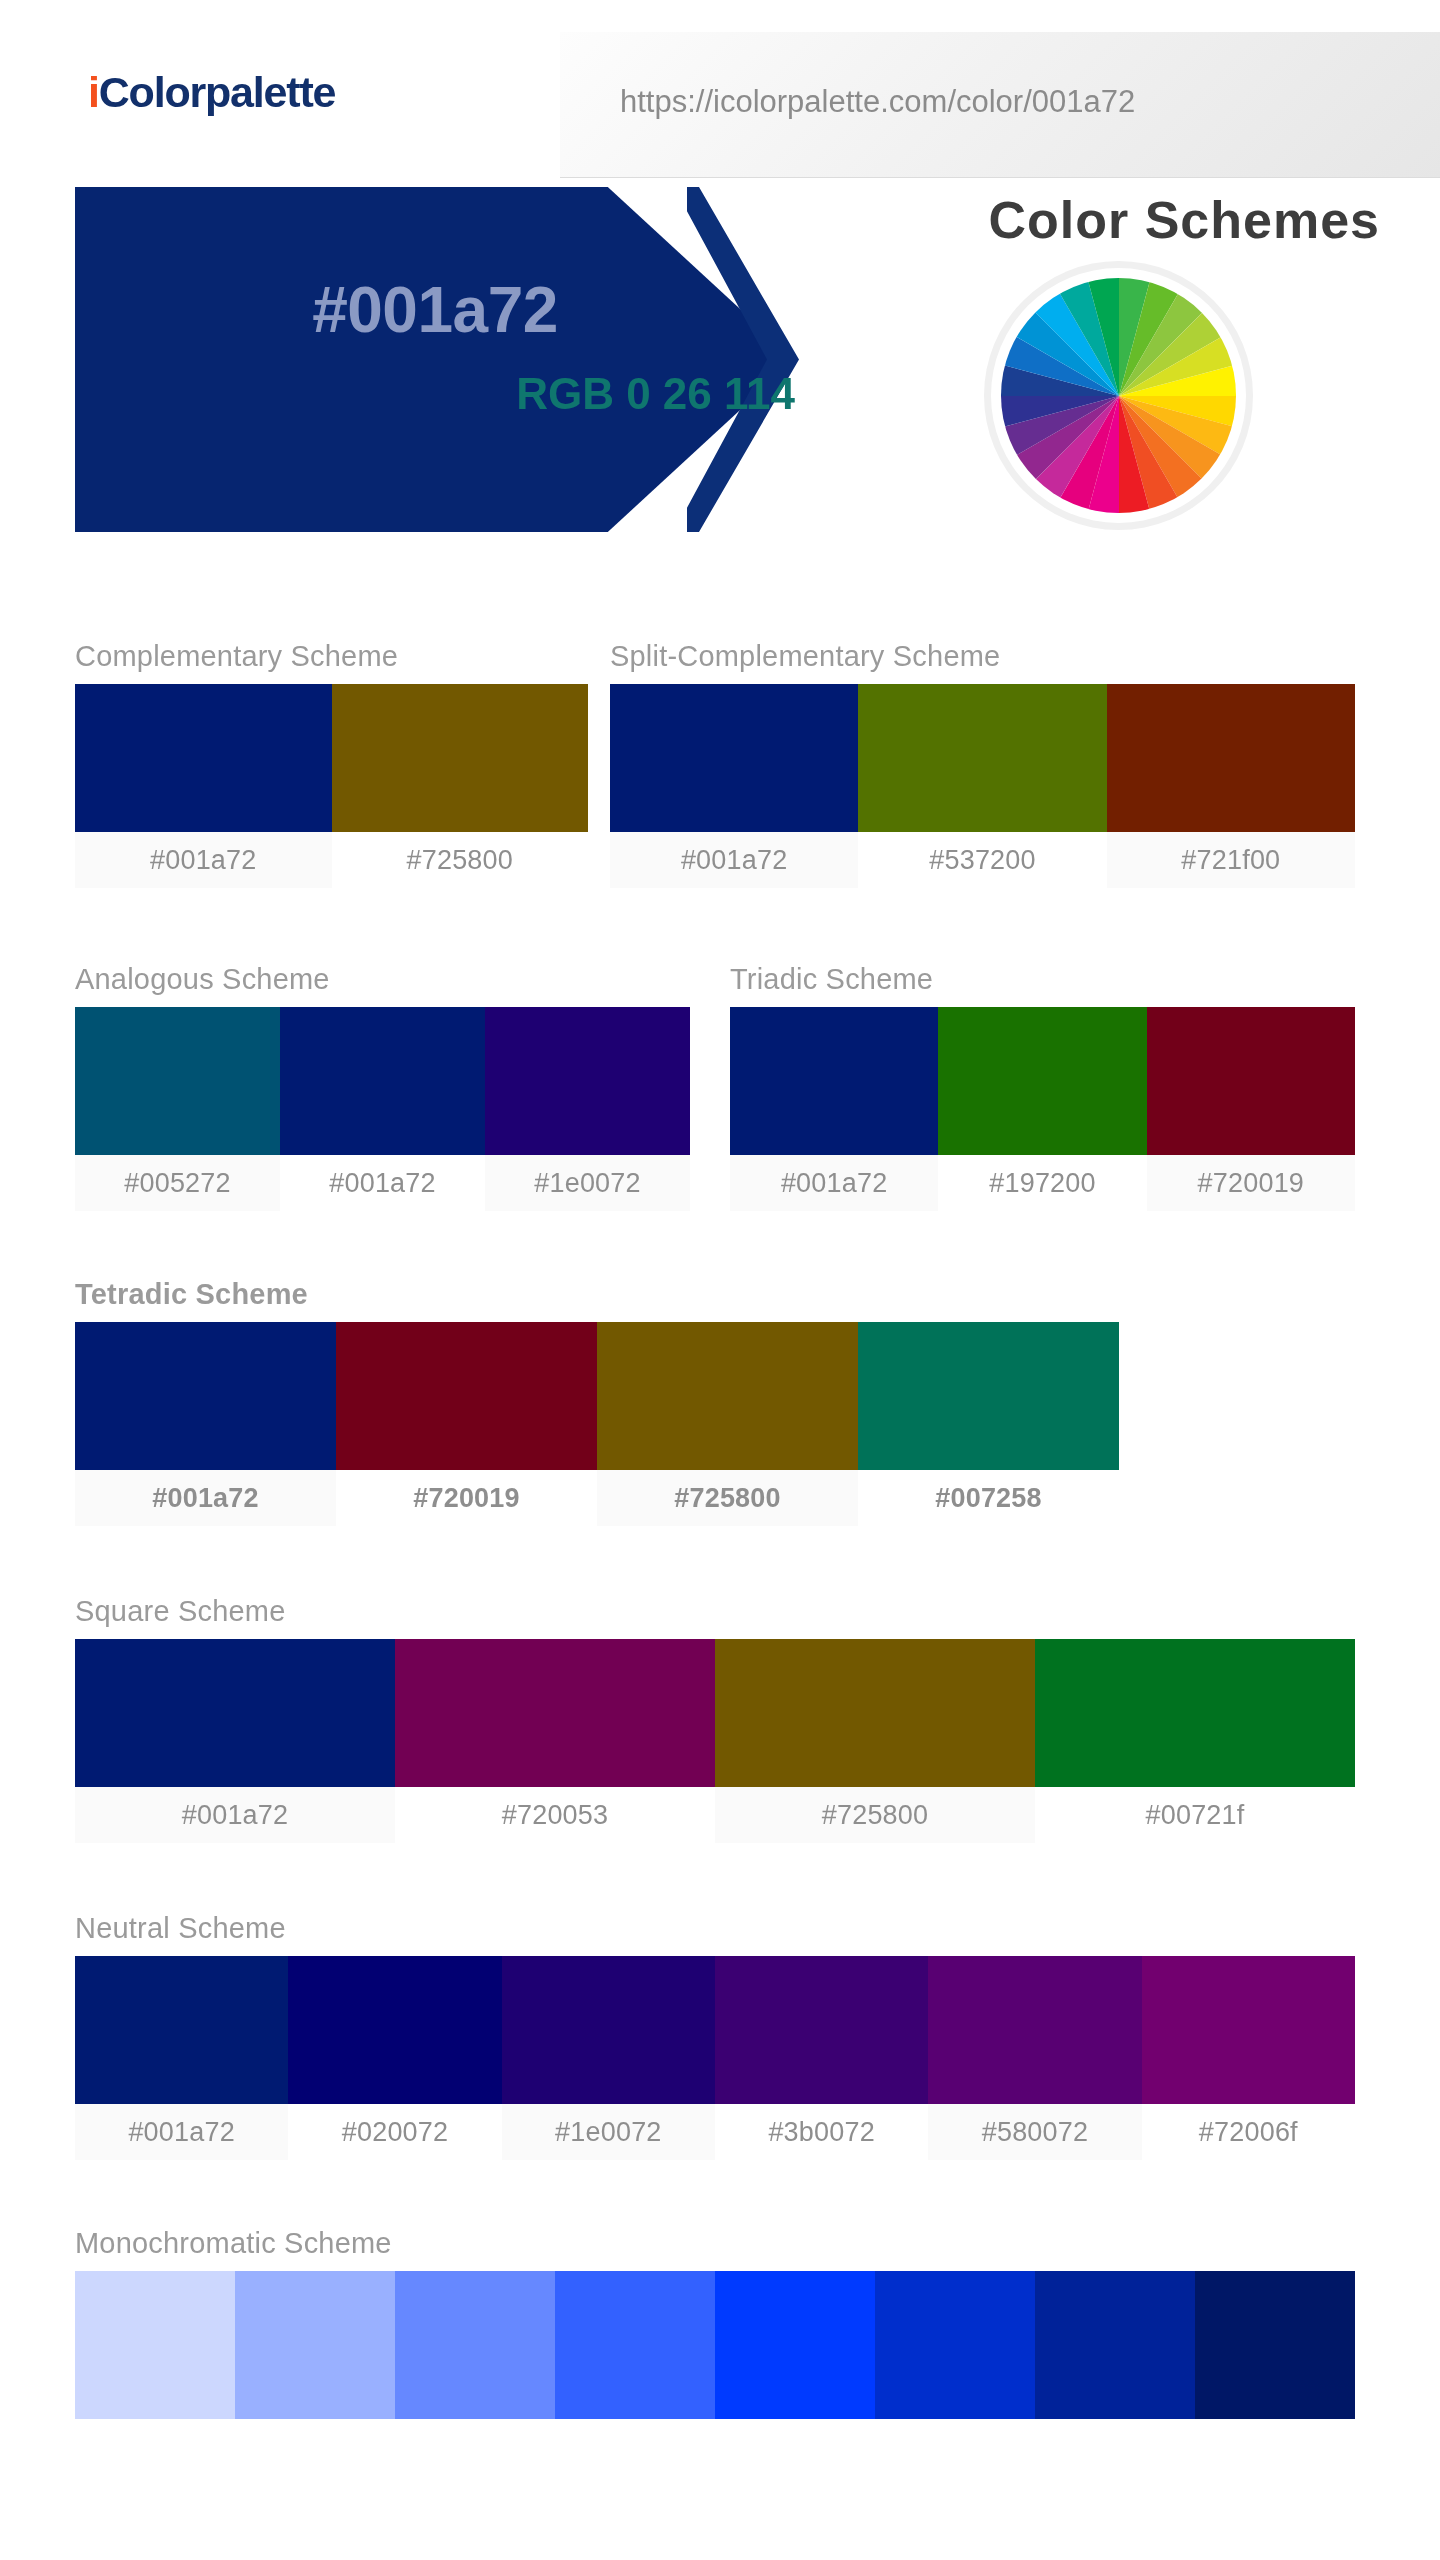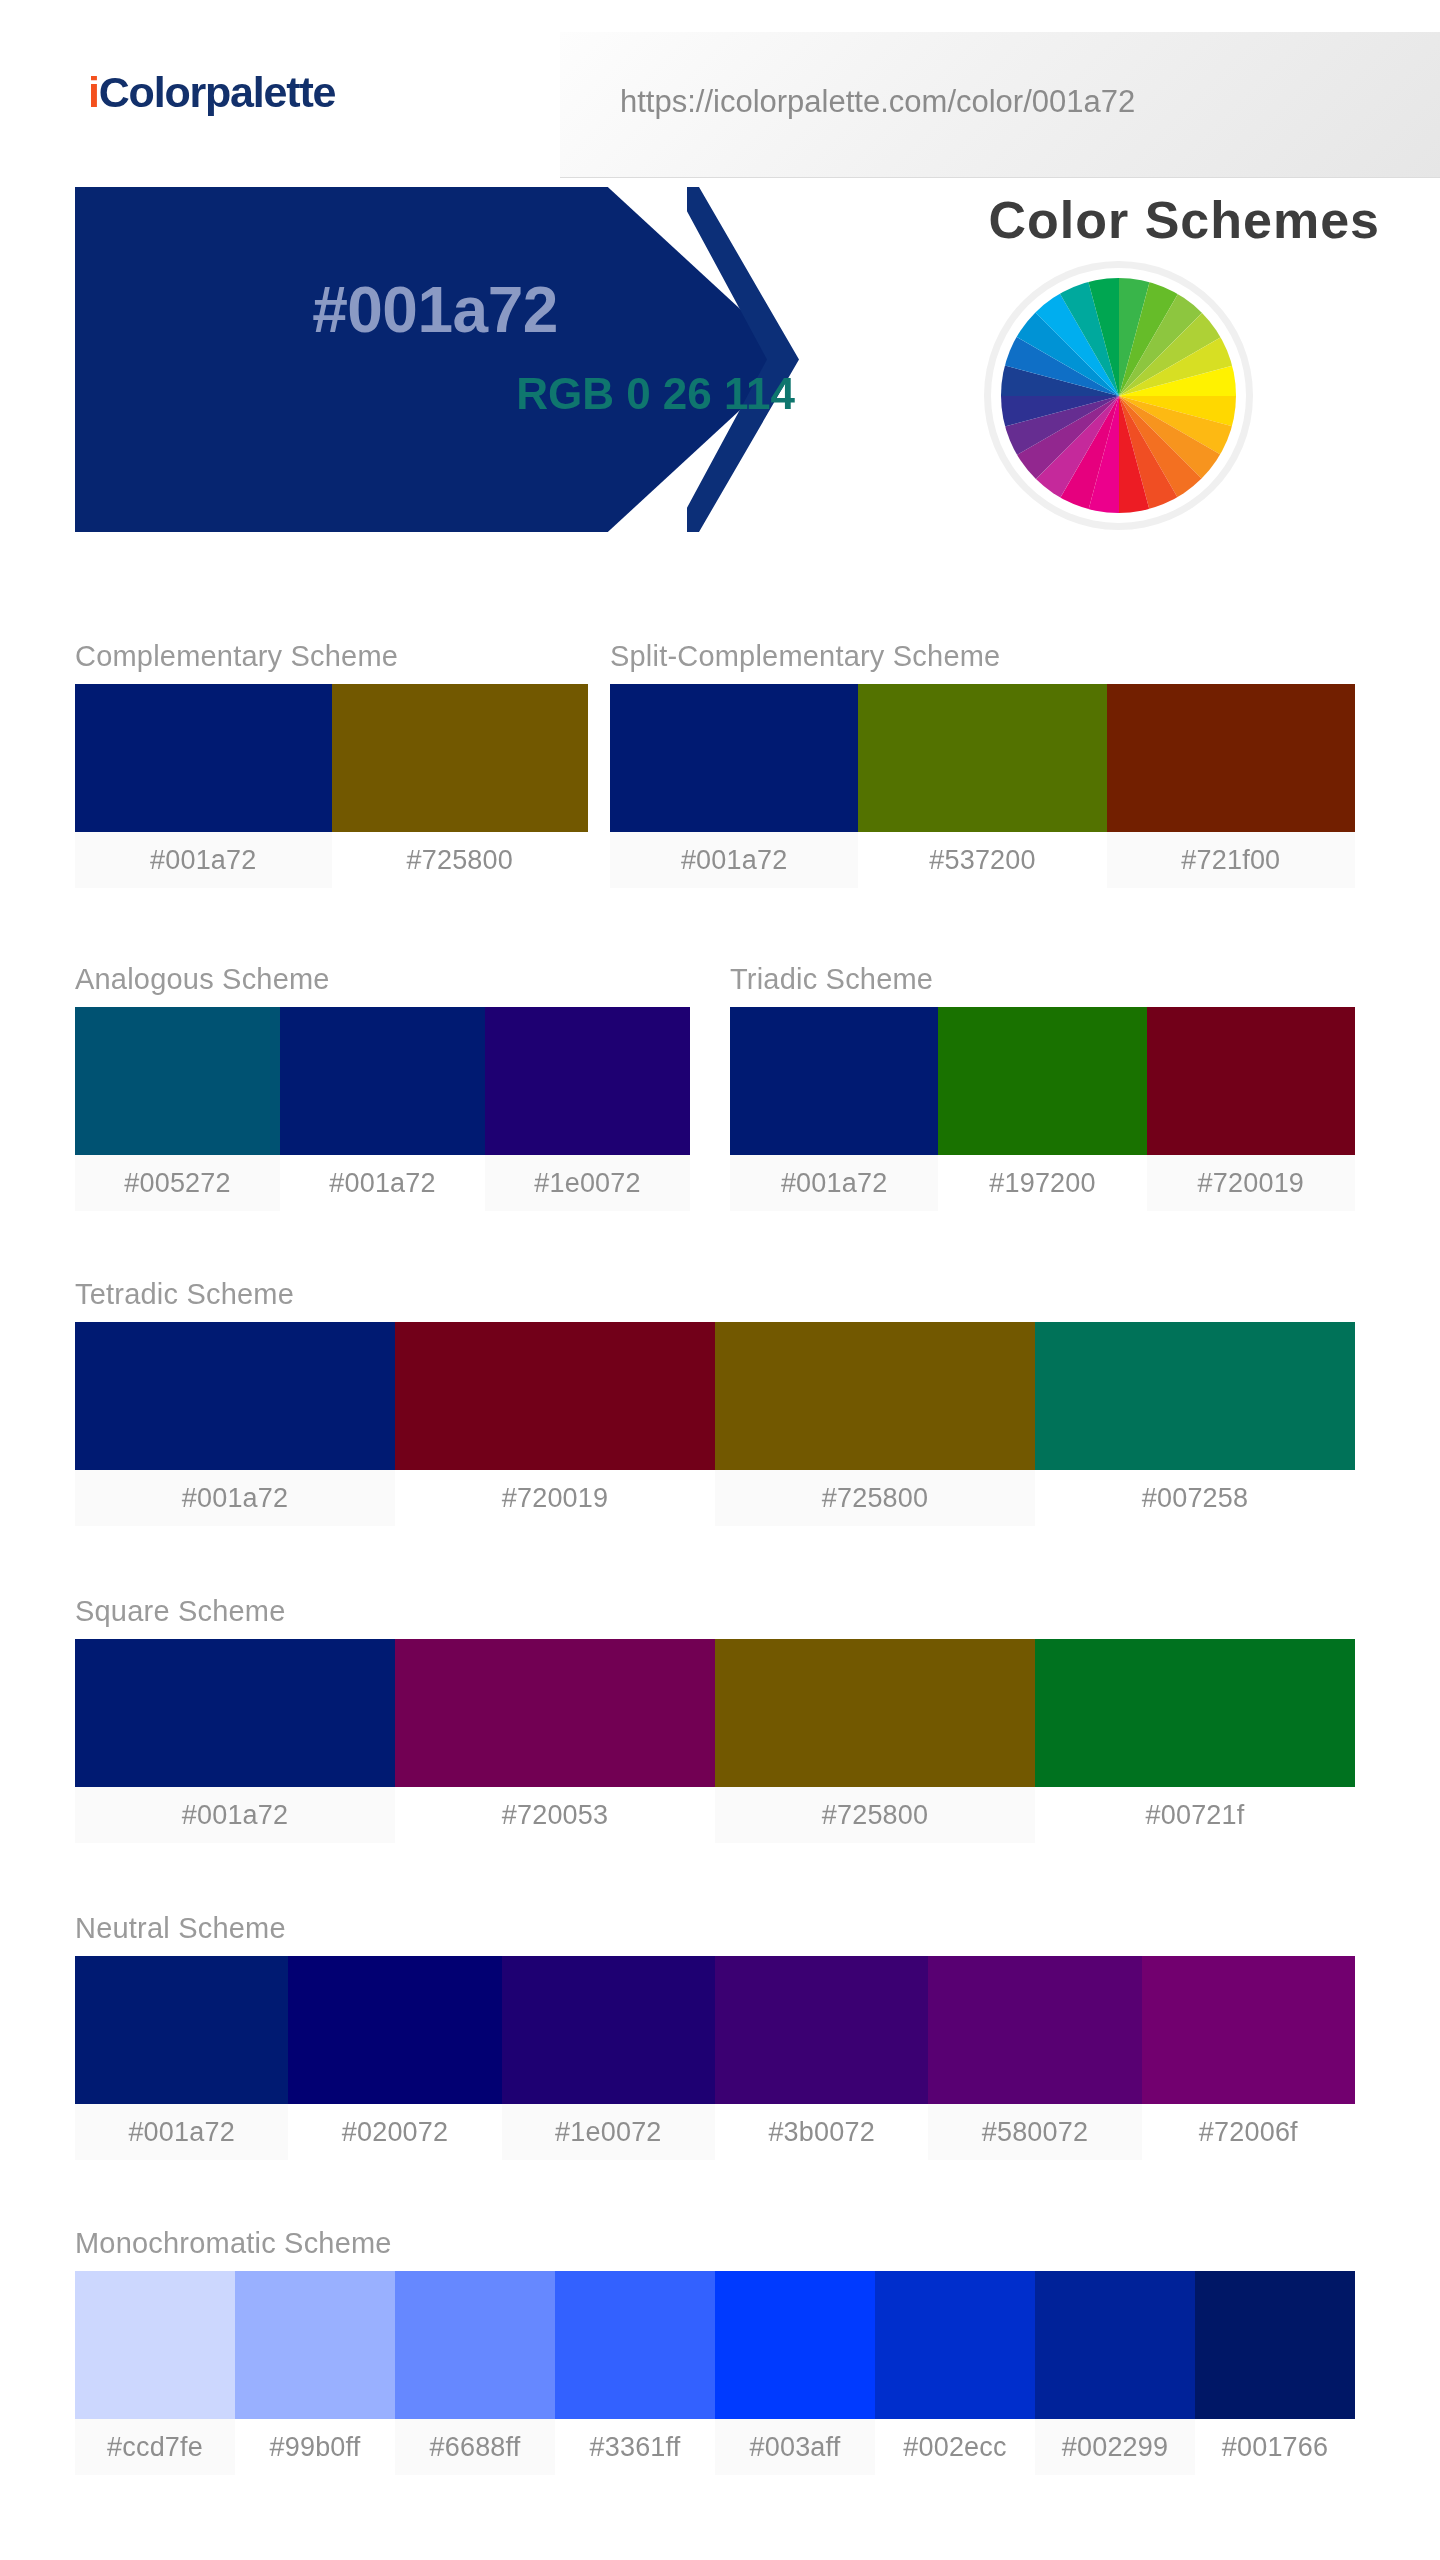--- a/index.html
+++ b/index.html
@@ -260,21 +260,21 @@
           <div class="swatch" style="background: rgb(0, 26, 114);"></div>
           <div class="swatch" style="background: rgb(25, 114, 0);"></div>
           <div class="swatch" style="background: rgb(114, 0, 25);"></div>
         </div>
         <div class="label-row">
           <div class="label-cell alt">#001a72</div>
           <div class="label-cell">#197200</div>
           <div class="label-cell alt">#720019</div>
         </div>
       </div>
-      <div class="section" style="left: 75px; top: 1278px; width: 1280px;">
+      <div class="section" style="left: 75px; top: 1278px; width: 1044px; font-weight: bold;">
         <div class="scheme-label">Tetradic Scheme</div>
         <div class="swatch-row">
           <div class="swatch" style="background: rgb(0, 26, 114);"></div>
           <div class="swatch" style="background: rgb(114, 0, 25);"></div>
           <div class="swatch" style="background: rgb(114, 88, 0);"></div>
           <div class="swatch" style="background: rgb(0, 114, 88);"></div>
         </div>
         <div class="label-row">
           <div class="label-cell alt">#001a72</div>
           <div class="label-cell">#720019</div>
@@ -321,26 +321,16 @@
         <div class="swatch-row">
           <div class="swatch" style="background: rgb(204, 215, 254);"></div>
           <div class="swatch" style="background: rgb(153, 176, 255);"></div>
           <div class="swatch" style="background: rgb(102, 136, 255);"></div>
           <div class="swatch" style="background: rgb(51, 97, 255);"></div>
           <div class="swatch" style="background: rgb(0, 58, 255);"></div>
           <div class="swatch" style="background: rgb(0, 46, 204);"></div>
           <div class="swatch" style="background: rgb(0, 34, 153);"></div>
           <div class="swatch" style="background: rgb(0, 23, 102);"></div>
         </div>
-        <div class="label-row">
-          <div class="label-cell alt">#ccd7fe</div>
-          <div class="label-cell">#99b0ff</div>
-          <div class="label-cell alt">#6688ff</div>
-          <div class="label-cell">#3361ff</div>
-          <div class="label-cell alt">#003aff</div>
-          <div class="label-cell">#002ecc</div>
-          <div class="label-cell alt">#002299</div>
-          <div class="label-cell">#001766</div>
-        </div>
       </div>
     </div>
 
 </div>
 
 </body></html>

